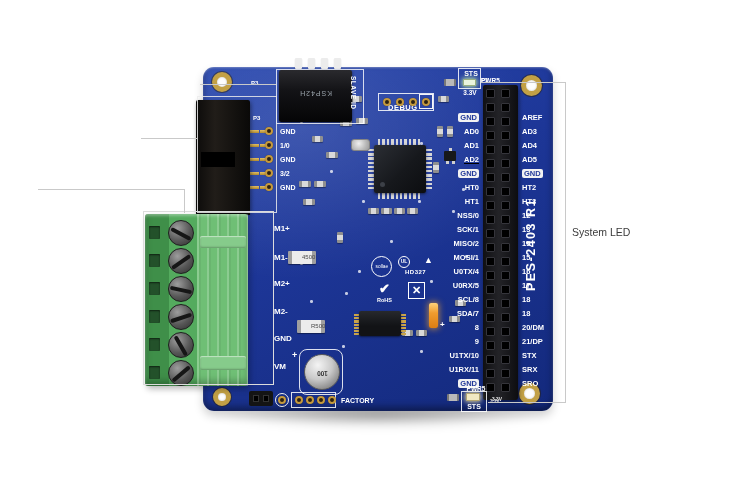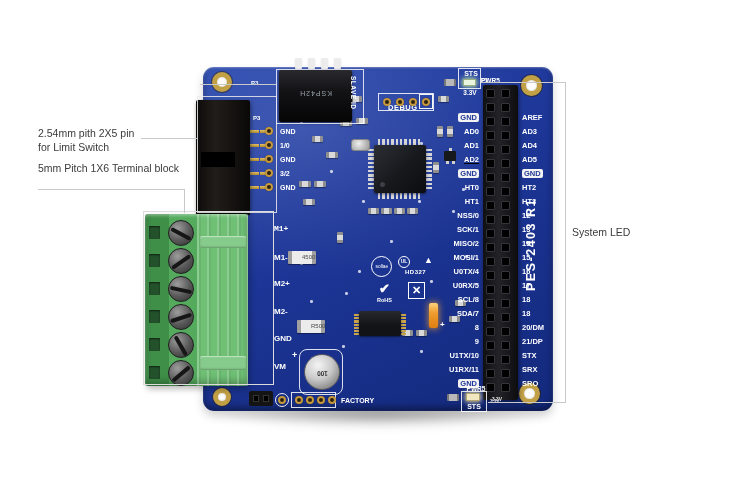--- a/index.html
+++ b/index.html
@@ -262,21 +262,21 @@
       <div class="tb-slot" style="top: 338px;"></div>
       <div class="screw" style="top: 332px;">
         <span style="transform: rotate(60deg);"></span>
       </div>
       <div class="tb-slot" style="top: 366px;"></div>
       <div class="screw" style="top: 360px;">
         <span style="transform: rotate(-40deg);"></span>
       </div>
     </div>
   <div id="motor-labels">
-      <div class="silk motor-label" style="top: 223.5px; font-family: Liberation Mono, monospace;">M1+</div>
+      <div class="silk motor-label" style="top: 223.5px;">M1+</div>
       <div class="silk motor-label" style="top: 252.5px;">M1-</div>
       <div class="silk motor-label" style="top: 278.5px;">M2+</div>
       <div class="silk motor-label" style="top: 306.5px;">M2-</div>
       <div class="silk motor-label" style="top: 333.5px;">GND</div>
       <div class="silk motor-label" style="top: 361.5px;">VM</div>
     </div>
 
   <div id="res1" class="res">
       <span>4500</span>
     </div>
@@ -542,21 +542,16 @@
   <div id="model-name">PES-2403 R1</div>
 
   <div id="cl1" class="cl"></div>
   <div id="cl2" class="cl"></div>
   <div id="cl3a" class="cl"></div>
   <div id="cl3b" class="cl"></div>
   <div id="cl4a" class="cl"></div>
   <div id="cl4b" class="cl"></div>
   <div id="cl4c" class="cl"></div>
 
-  <div id="ann2" class="ann">
-    <div style="position:static">2.54mm pith 2X5 pin</div>
-    <div style="position:static">for Limit Switch</div>
-  </div>
   <div id="ann3" class="ann">
-    <div style="position:static">5mm Pitch 1X6 Terminal block</div>
   </div>
   <div id="ann4" class="ann">System LED</div>
 </div>
 
 </body></html>

